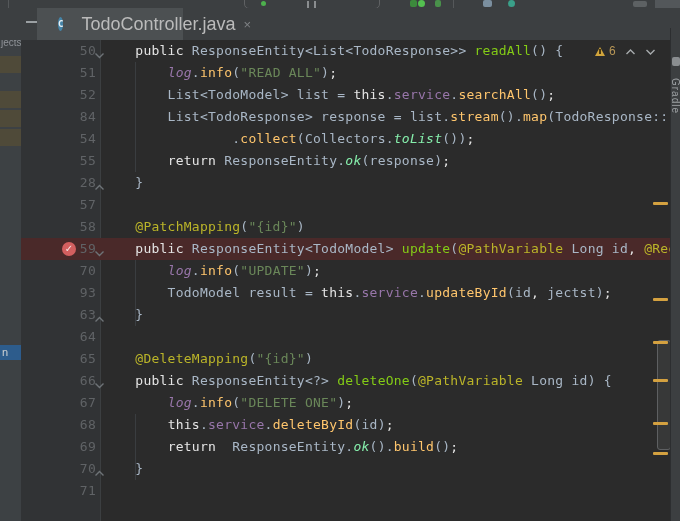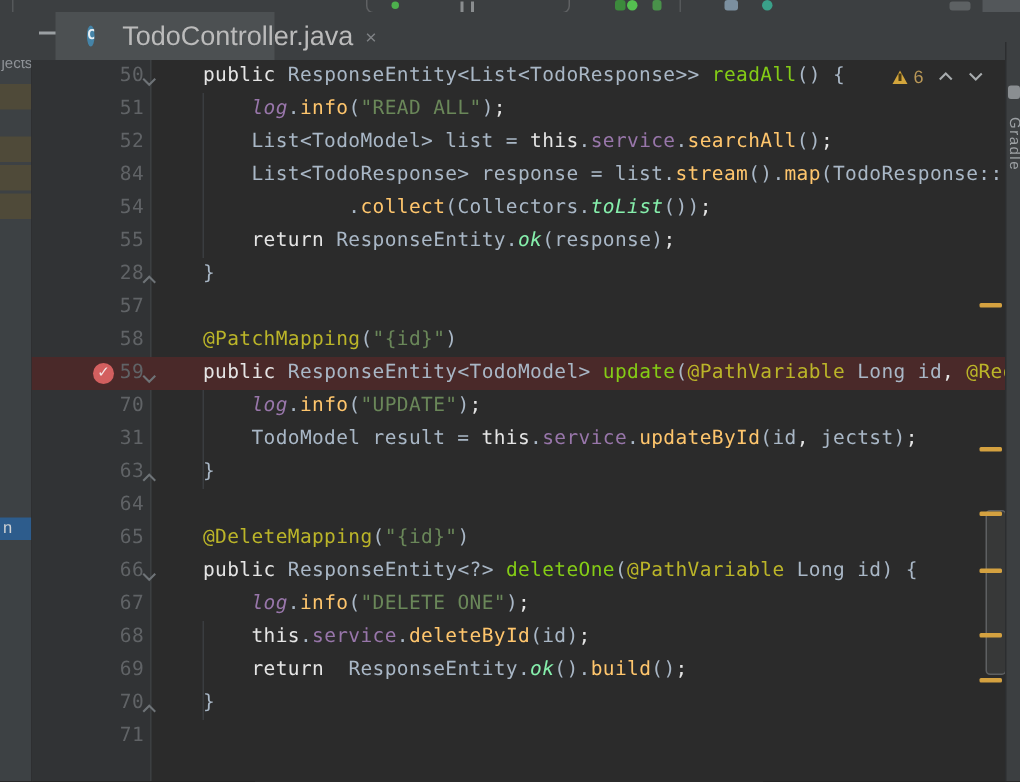--- a/index.html
+++ b/index.html
@@ -155,21 +155,21 @@
           <span class="fold"><svg width="11" height="9" viewBox="0 0 11 9">
               <polyline points="1.5,2.5 5.5,6.5 9.5,2.5" fill="none" stroke="#6e7377" stroke-width="1.4"></polyline>
             </svg></span>
           <pre class="code"><span class="c-d">    </span><span class="c-k">public </span><span class="c-d">ResponseEntity&lt;TodoModel&gt; </span><span class="c-g">update</span><span class="c-d">(</span><span class="c-a">@PathVariable</span><span class="c-d"> Long id</span><span class="c-k">,</span><span class="c-d"> </span><span class="c-a">@Req</span></pre>
         </div>
         <div class="crow">
           <span class="lnum">70</span>
           <pre class="code"><span class="c-d">        </span><span class="c-fi">log</span><span class="c-d">.</span><span class="c-m">info</span><span class="c-d">(</span><span class="c-s">"UPDATE"</span><span class="c-d">)</span><span class="c-k">;</span></pre>
         </div>
         <div class="crow">
-          <span class="lnum">31</span>
+          <span class="lnum">93</span>
           <pre class="code"><span class="c-d">        TodoModel result = </span><span class="c-k">this</span><span class="c-d">.</span><span class="c-f">service</span><span class="c-d">.</span><span class="c-m">updateById</span><span class="c-d">(id</span><span class="c-k">,</span><span class="c-d"> jectst)</span><span class="c-k">;</span></pre>
         </div>
         <div class="crow">
           <span class="lnum">63</span>
           <span class="fold"><svg width="11" height="9" viewBox="0 0 11 9">
               <polyline points="1.5,6.5 5.5,2.5 9.5,6.5" fill="none" stroke="#6e7377" stroke-width="1.4"></polyline>
             </svg></span>
           <pre class="code"><span class="c-d">    }</span></pre>
         </div>
         <div class="crow">

